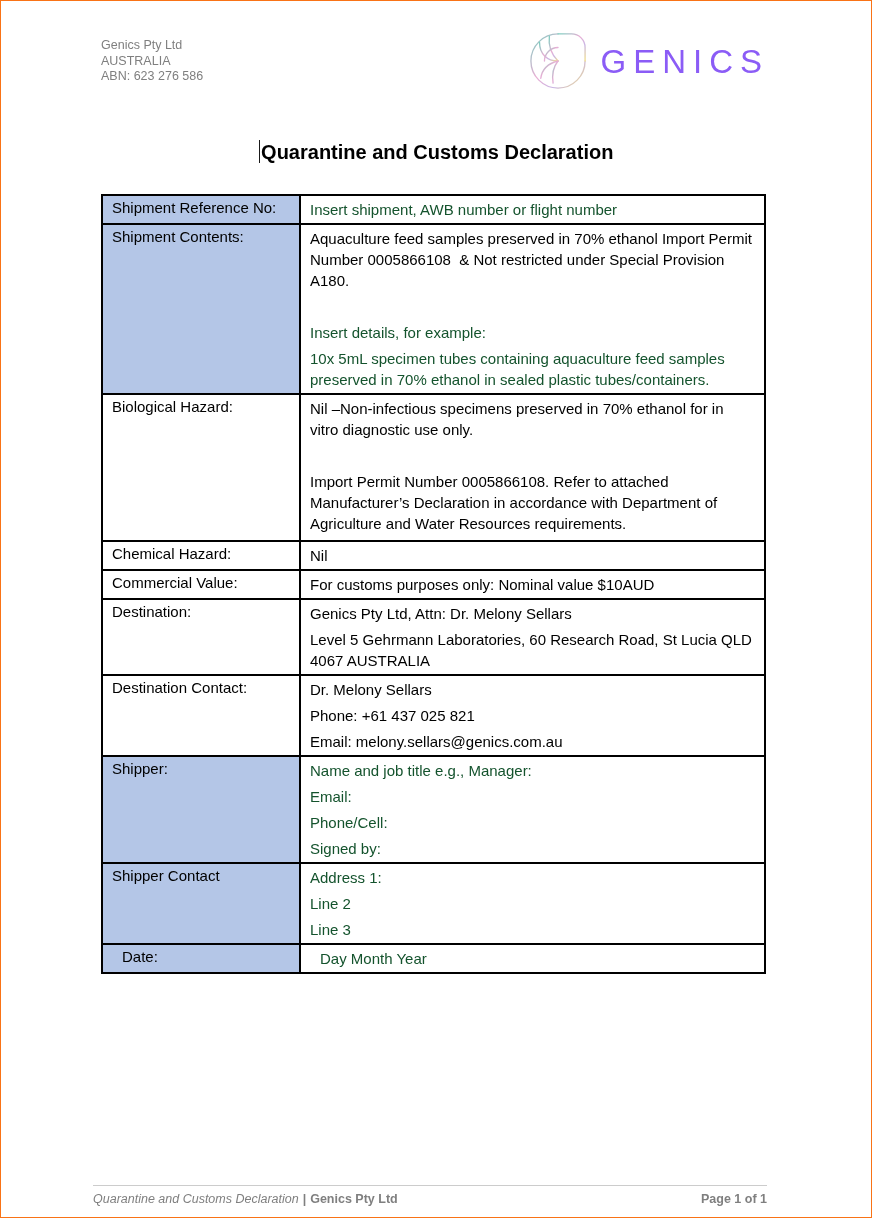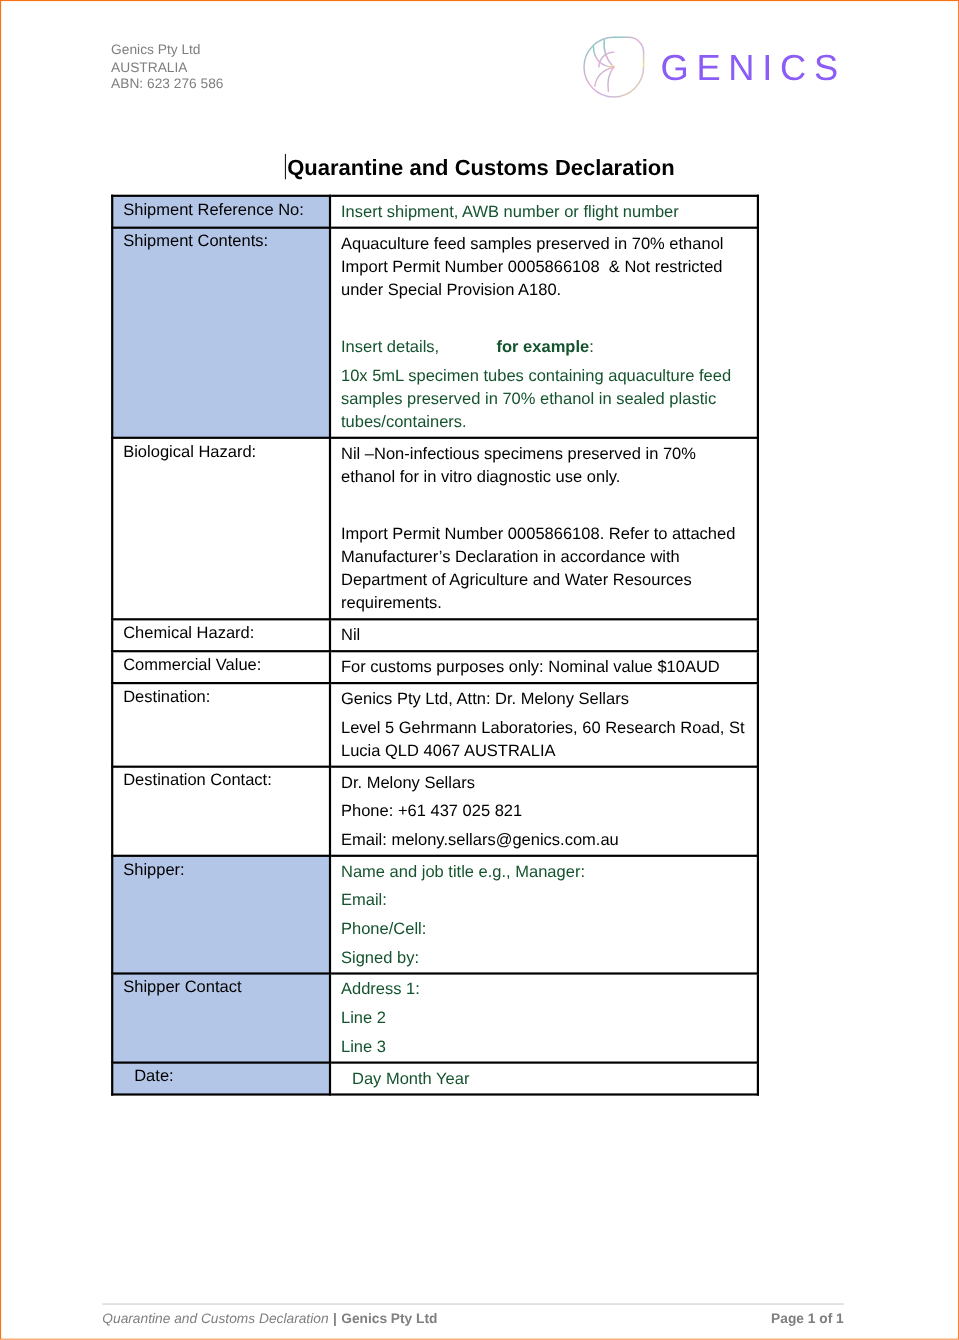--- a/index.html
+++ b/index.html
@@ -12,21 +12,21 @@
   .company{position:absolute; left:100px; top:37px; font-size:12.5px; line-height:15.5px; color:#7f7f7f;}
   .logo{position:absolute; top:28px; right:102px; display:flex; align-items:center; gap:10px;}
   .logo svg{display:block;}
   .logotype{font-size:33px; font-weight:300; letter-spacing:7px; color:#8b5cf6; line-height:1;}
   
   .title{position:absolute; left:0; right:0; top:139px; margin:0; text-align:center;
          font-size:20px; font-weight:700; color:#000;}
   .caret{display:inline-block; width:1.5px; height:23px; background:#1a1a1a;
          vertical-align:-4px; margin-right:1px;}
   
-  .decl-table{position:absolute; left:100px; top:176px; width:589px;
+  .decl-table{position:absolute; left:100px; top:193px; width:665px;
               border-collapse:collapse; table-layout:fixed; font-size:15px;}
   .decl-table td{border:2px solid #000; vertical-align:top; padding:3px 9px; box-sizing:border-box;}
   .label-cell{width:198px;}
   .label-cell.blue{background:#b4c6e7;}
   .para{margin:0 0 5px 0; line-height:21px; white-space:pre-wrap;}
   .para:last-child{margin-bottom:0;}
   .para.blank{height:21px;}
   .placeholder{color:#14532d;}
   tr:nth-child(1) td{height:27px;}
   tr:nth-child(2) td{height:169px;}
@@ -93,21 +93,21 @@
           <td class="label-cell blue">Shipment Reference No:</td>
           <td class="value-cell">
             <div class="para placeholder"><span>Insert shipment, AWB number or flight number</span></div>
           </td>
         </tr>
         <tr>
           <td class="label-cell blue">Shipment Contents:</td>
           <td class="value-cell">
             <div class="para"><span>Aquaculture feed samples preserved in 70% ethanol Import Permit Number 0005866108  &amp; Not restricted under Special Provision A180.</span></div>
             <div class="para blank"></div>
-            <div class="para placeholder"><span>Insert details, </span><span style="font-weight: 700; margin-left: 48px;">for example</span><span>:</span></div>
+            <div class="para placeholder"><span>Insert details, </span><span style="font-weight: 400;">for example</span><span>:</span></div>
             <div class="para placeholder"><span>10x 5mL specimen tubes containing aquaculture feed samples preserved in 70% ethanol in sealed plastic tubes/containers.</span></div>
           </td>
         </tr>
         <tr>
           <td class="label-cell">Biological Hazard:</td>
           <td class="value-cell">
             <div class="para"><span>Nil –Non-infectious specimens preserved in 70% ethanol for in vitro diagnostic use only.</span></div>
             <div class="para blank"></div>
             <div class="para"><span>Import Permit Number 0005866108. Refer to attached Manufacturer’s Declaration in accordance with Department of Agriculture and Water Resources requirements.</span></div>
           </td>

